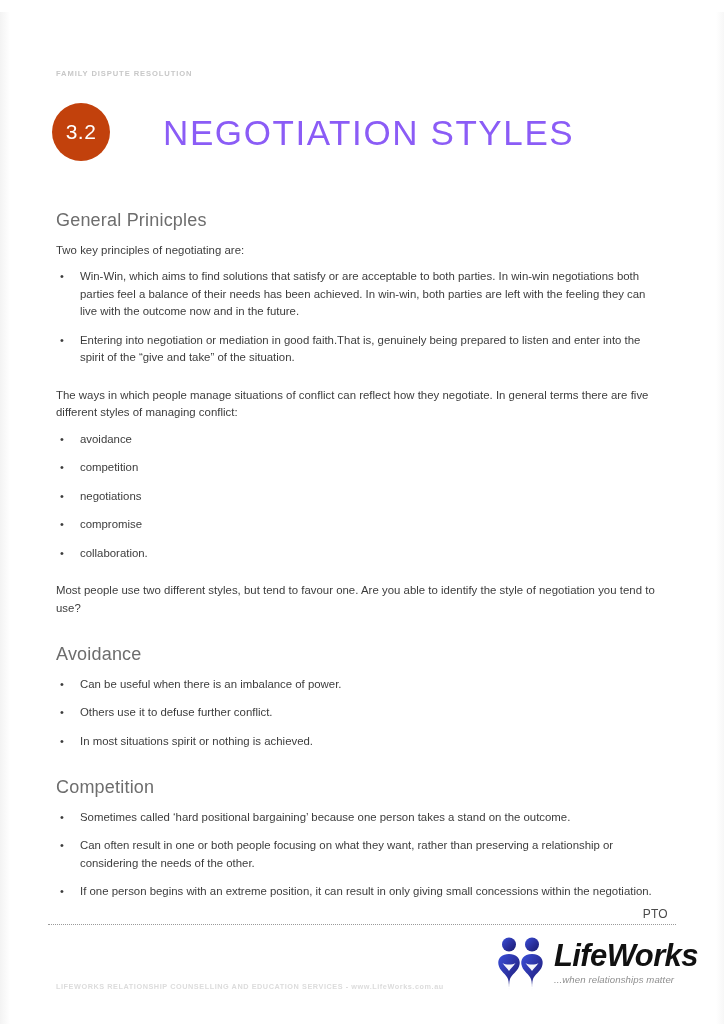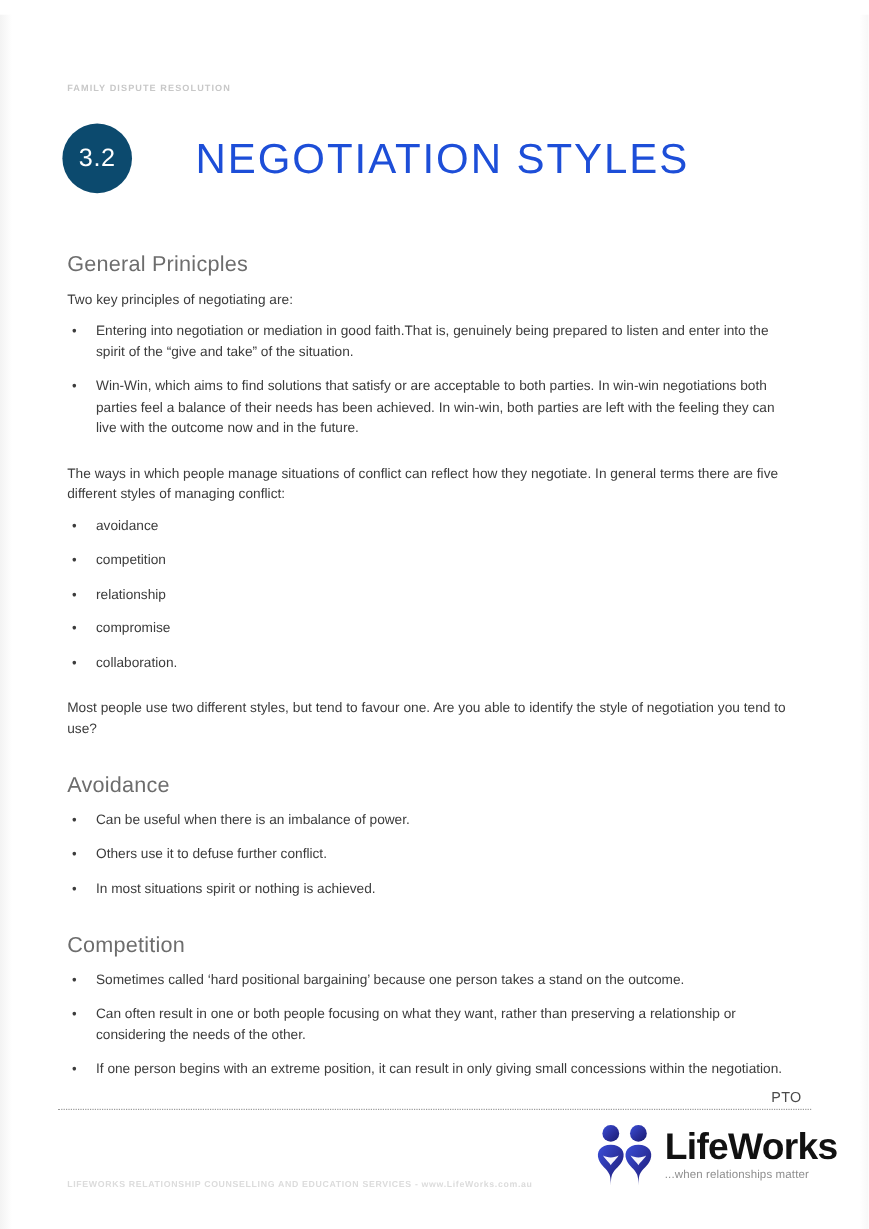--- a/index.html
+++ b/index.html
@@ -52,36 +52,36 @@
     position: absolute;
     left: 52px;
     top: 91px;
     display: flex;
     align-items: center;
   }
   .badge {
     width: 58px;
     height: 58px;
     border-radius: 50%;
-    background: #0c4a6e;
+    background: #c2410c;
     color: #ffffff;
     display: flex;
     align-items: center;
     justify-content: center;
     font-size: 21px;
     font-weight: 300;
     letter-spacing: 0.5px;
     flex: 0 0 auto;
   }
   .title {
     margin-left: 53px;
     font-size: 35px;
     font-weight: 300;
     letter-spacing: 1.6px;
-    color: #1d4ed8;
+    color: #8b5cf6;
     white-space: nowrap;
     line-height: 1;
   }
 
   .body {
     position: absolute;
     left: 56px;
     top: 198px;
     width: 600px;
     color: #3a3a3a;
@@ -165,20 +165,21 @@
   }
 
   .logo {
     position: absolute;
     left: 496px;
     top: 924px;
     width: 190px;
     height: 62px;
     display: flex;
     align-items: flex-start;
+    font-style: italic;
   }
   .logo-mark {
     width: 54px;
     height: 56px;
     flex: 0 0 auto;
   }
   .logo-text {
     margin-left: 4px;
     padding-top: 4px;
   }
@@ -210,32 +211,32 @@
     <div class="title">NEGOTIATION STYLES</div>
   </div>
 
   <div class="body">
 
     <h2 class="section">General Prinicples</h2>
 
     <p class="para tight">Two key principles of negotiating are:</p>
 
     <ul class="bullets wide">
+      <li>Win-Win, which aims to find solutions that satisfy or are acceptable to both parties. In win-win negotiations both parties feel a balance of their needs has been achieved. In win-win, both parties are left with the feeling they can live with the outcome now and in the future.</li>
       <li>Entering into negotiation or mediation in good faith.That is, genuinely being prepared to listen and enter into the spirit of the “give and take” of the situation.</li>
-      <li>Win-Win, which aims to find solutions that satisfy or are acceptable to both parties. In win-win negotiations both parties feel a balance of their needs has been achieved. In win-win, both parties are left with the feeling they can live with the outcome now and in the future.</li>
     </ul>
 
     <div class="block-gap"></div>
 
     <p class="para tight">The ways in which people manage situations of conflict can reflect how they negotiate. In general terms there are five different styles of managing conflict:</p>
 
     <ul class="bullets simple">
       <li>avoidance</li>
       <li>competition</li>
-      <li>relationship</li>
+      <li>negotiations</li>
       <li>compromise</li>
       <li>collaboration.</li>
     </ul>
 
     <div class="block-gap"></div>
 
     <p class="para">Most people use two different styles, but tend to favour one. Are you able to identify the style of negotiation you tend to use?</p>
 
     <h2 class="section spaced">Avoidance</h2>
 

